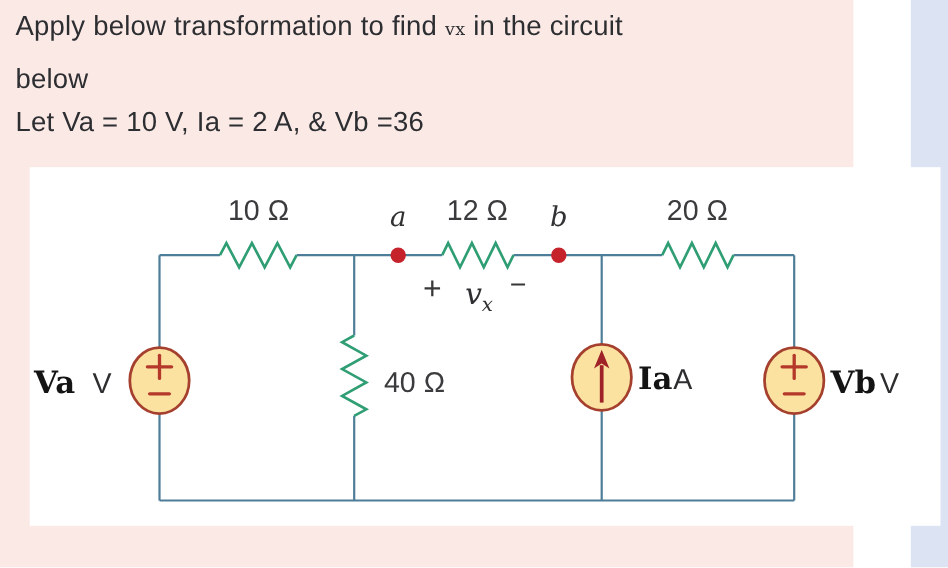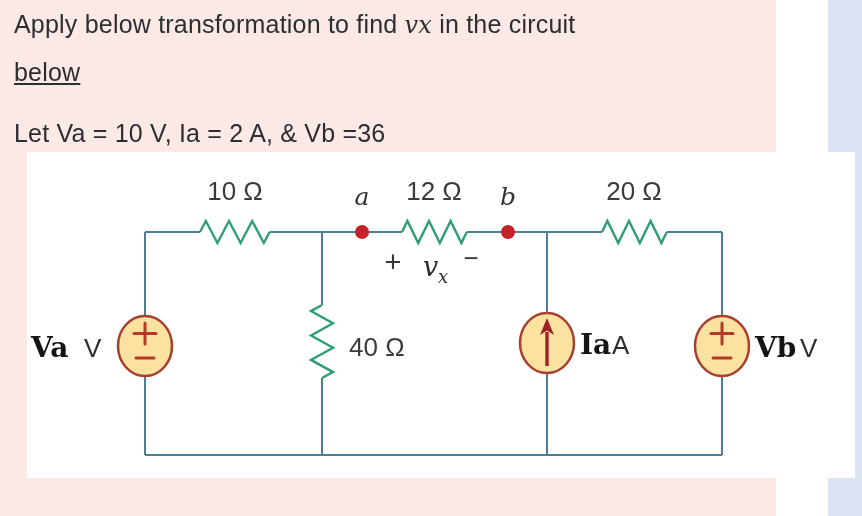--- a/index.html
+++ b/index.html
@@ -6,22 +6,22 @@
   .page{
     position:relative; width:862px; height:516px;
     background:#ffffff; overflow:hidden;
     font-family:"Liberation Sans", sans-serif;
   }
   .pink-bg{position:absolute; left:0; top:0; width:776px; height:516px; background:#fbe9e6;}
   .white-strip{position:absolute; left:776px; top:0; width:52px; height:516px; background:#ffffff;}
   .blue-strip{position:absolute; left:828px; top:0; width:34px; height:516px; background:#dce3f2;}
   .question{position:absolute; left:14px; top:0; width:740px; color:#2d2e31;}
   .q-line{position:absolute; left:0; font-size:25px; letter-spacing:0.2px; white-space:nowrap;}
-  .q1{top:10px;} .q2{top:58px;text-decoration:underline;} .q3{top:119px;}
-  .math-v{font-family:"DejaVu Serif", serif; font-style:italic; font-size:24px;}
+  .q1{top:10px;} .q2{top:58px;} .q3{top:97px;}
+  .math-v{font-family:"DejaVu Serif", serif; font-size:16px;}
   .circuit-panel{
     position:absolute; left:27px; top:152px; width:828px; height:326px;
     background:#ffffff;
     text-align:center;
   }
   svg text{user-select:none;}
   .lbl{font-family:"Liberation Sans", sans-serif; font-size:26px; fill:#3b3b3d;}
   .lbl-ab{font-family:"DejaVu Serif", serif; font-style:italic; font-size:25px; fill:#323234;}
   .sign-plus{font-family:"Liberation Sans", sans-serif; font-size:29px; fill:#38383a;}
   .sign-minus{font-family:"Liberation Sans", sans-serif; font-size:26px; fill:#38383a;}

